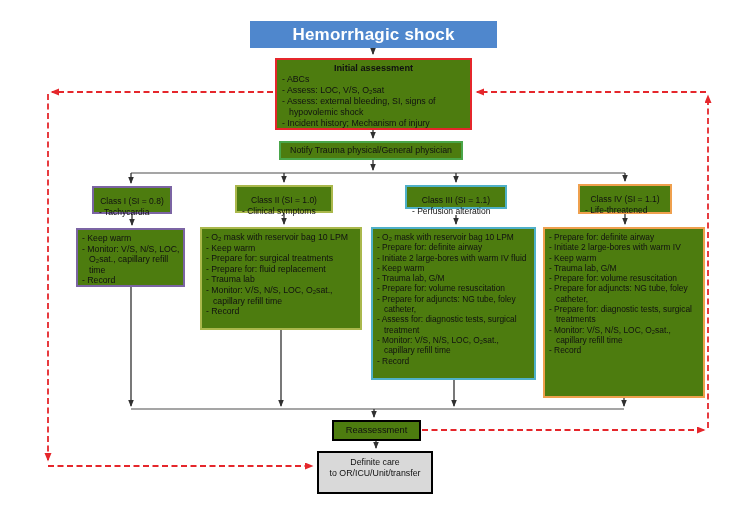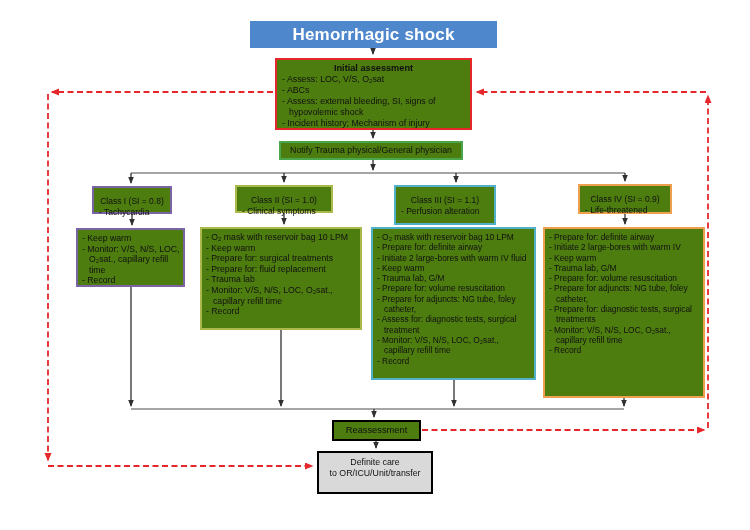--- a/index.html
+++ b/index.html
@@ -19,21 +19,21 @@
   }
   .initial-box{left:275px;top:58px;width:197px;height:72px;padding:2px 5px;}
   .bt{font-weight:bold;font-size:9.2px;text-align:center;line-height:12px;}
   .initial-box .items{font-size:8.8px;line-height:11px;}
   .notify-box{left:279px;top:141px;width:184px;height:19px;font-size:8.8px;text-align:center;line-height:15px;}
   .chead{height:28px;padding-top:8px;font-size:8.5px;line-height:11px;}
   .chead .ct{text-align:center;}
   .chead .cs{padding-left:5px;}
   #c1h{left:92px;top:186px;width:80px;}
   #c2h{left:235px;top:185px;width:98px;}
-  #c3h{left:394px;top:185px;width:102px;height:40px;}
+  #c3h{left:405px;top:185px;width:102px;height:24px;}
   #c4h{left:578px;top:184px;width:94px;height:30px;}
   .detail{padding:3px 3px 0 4px;}
   .detail .items{font-size:8.4px;line-height:10.3px;}
   #d1{left:76px;top:228px;width:109px;height:59px;}
   #d2{left:200px;top:227px;width:162px;height:103px;}
   #d1 .items,#d2 .items{font-size:8.7px;line-height:10.6px;}
   #d3{left:371px;top:227px;width:165px;height:153px;}
   #d4{left:543px;top:227px;width:162px;height:171px;}
   .li{padding-left:7px;text-indent:-7px;}
   .reassess-box{
@@ -89,22 +89,22 @@
     <path class="rln" marker-end="url(#mR)" d="M48,466 H312" style="stroke: rgb(229, 38, 43);"></path>
   </svg>
 
   <div class="box title-box" style="background-color: rgb(79, 135, 205);">
     <span>Hemorrhagic shock</span>
   </div>
 
   <div class="box initial-box" style="border-color: rgb(229, 38, 43);">
     <div class="bt">Initial assessment</div>
     <div class="items">
+        <div class="li">- ABCs</div>
         <div class="li">- Assess: LOC, V/S, O₂sat</div>
-        <div class="li">- ABCs</div>
         <div class="li">- Assess: external bleeding, SI, signs of hypovolemic shock</div>
         <div class="li">- Incident history; Mechanism of injury</div>
       </div>
   </div>
 
   <div class="box notify-box" style="border-color: rgb(74, 166, 74);">
     <span>Notify Trauma physical/General physician</span>
   </div>
 
   <div class="box chead" id="c1h" style="border-color: rgb(123, 100, 163);">
@@ -113,21 +113,21 @@
   </div>
   <div class="box chead" id="c2h" style="border-color: rgb(170, 184, 76);">
     <div class="ct">Class II (SI = 1.0)</div>
     <div class="cs">- Clinical symptoms</div>
   </div>
   <div class="box chead" id="c3h" style="border-color: rgb(79, 176, 200);">
     <div class="ct">Class III (SI = 1.1)</div>
     <div class="cs">- Perfusion alteration</div>
   </div>
   <div class="box chead" id="c4h" style="border-color: rgb(239, 160, 78);">
-    <div class="ct">Class IV (SI = 0.9)</div>
+    <div class="ct">Class IV (SI = 1.1)</div>
     <div class="cs">- Life-threatened</div>
   </div>
 
   <div class="box detail" id="d1" style="border-color: rgb(123, 100, 163);">
     <div class="items">
         <div class="li">- Keep warm</div>
         <div class="li">- Monitor: V/S, N/S, LOC, O₂sat., capillary refill time</div>
         <div class="li">- Record</div>
       </div>
   </div>

